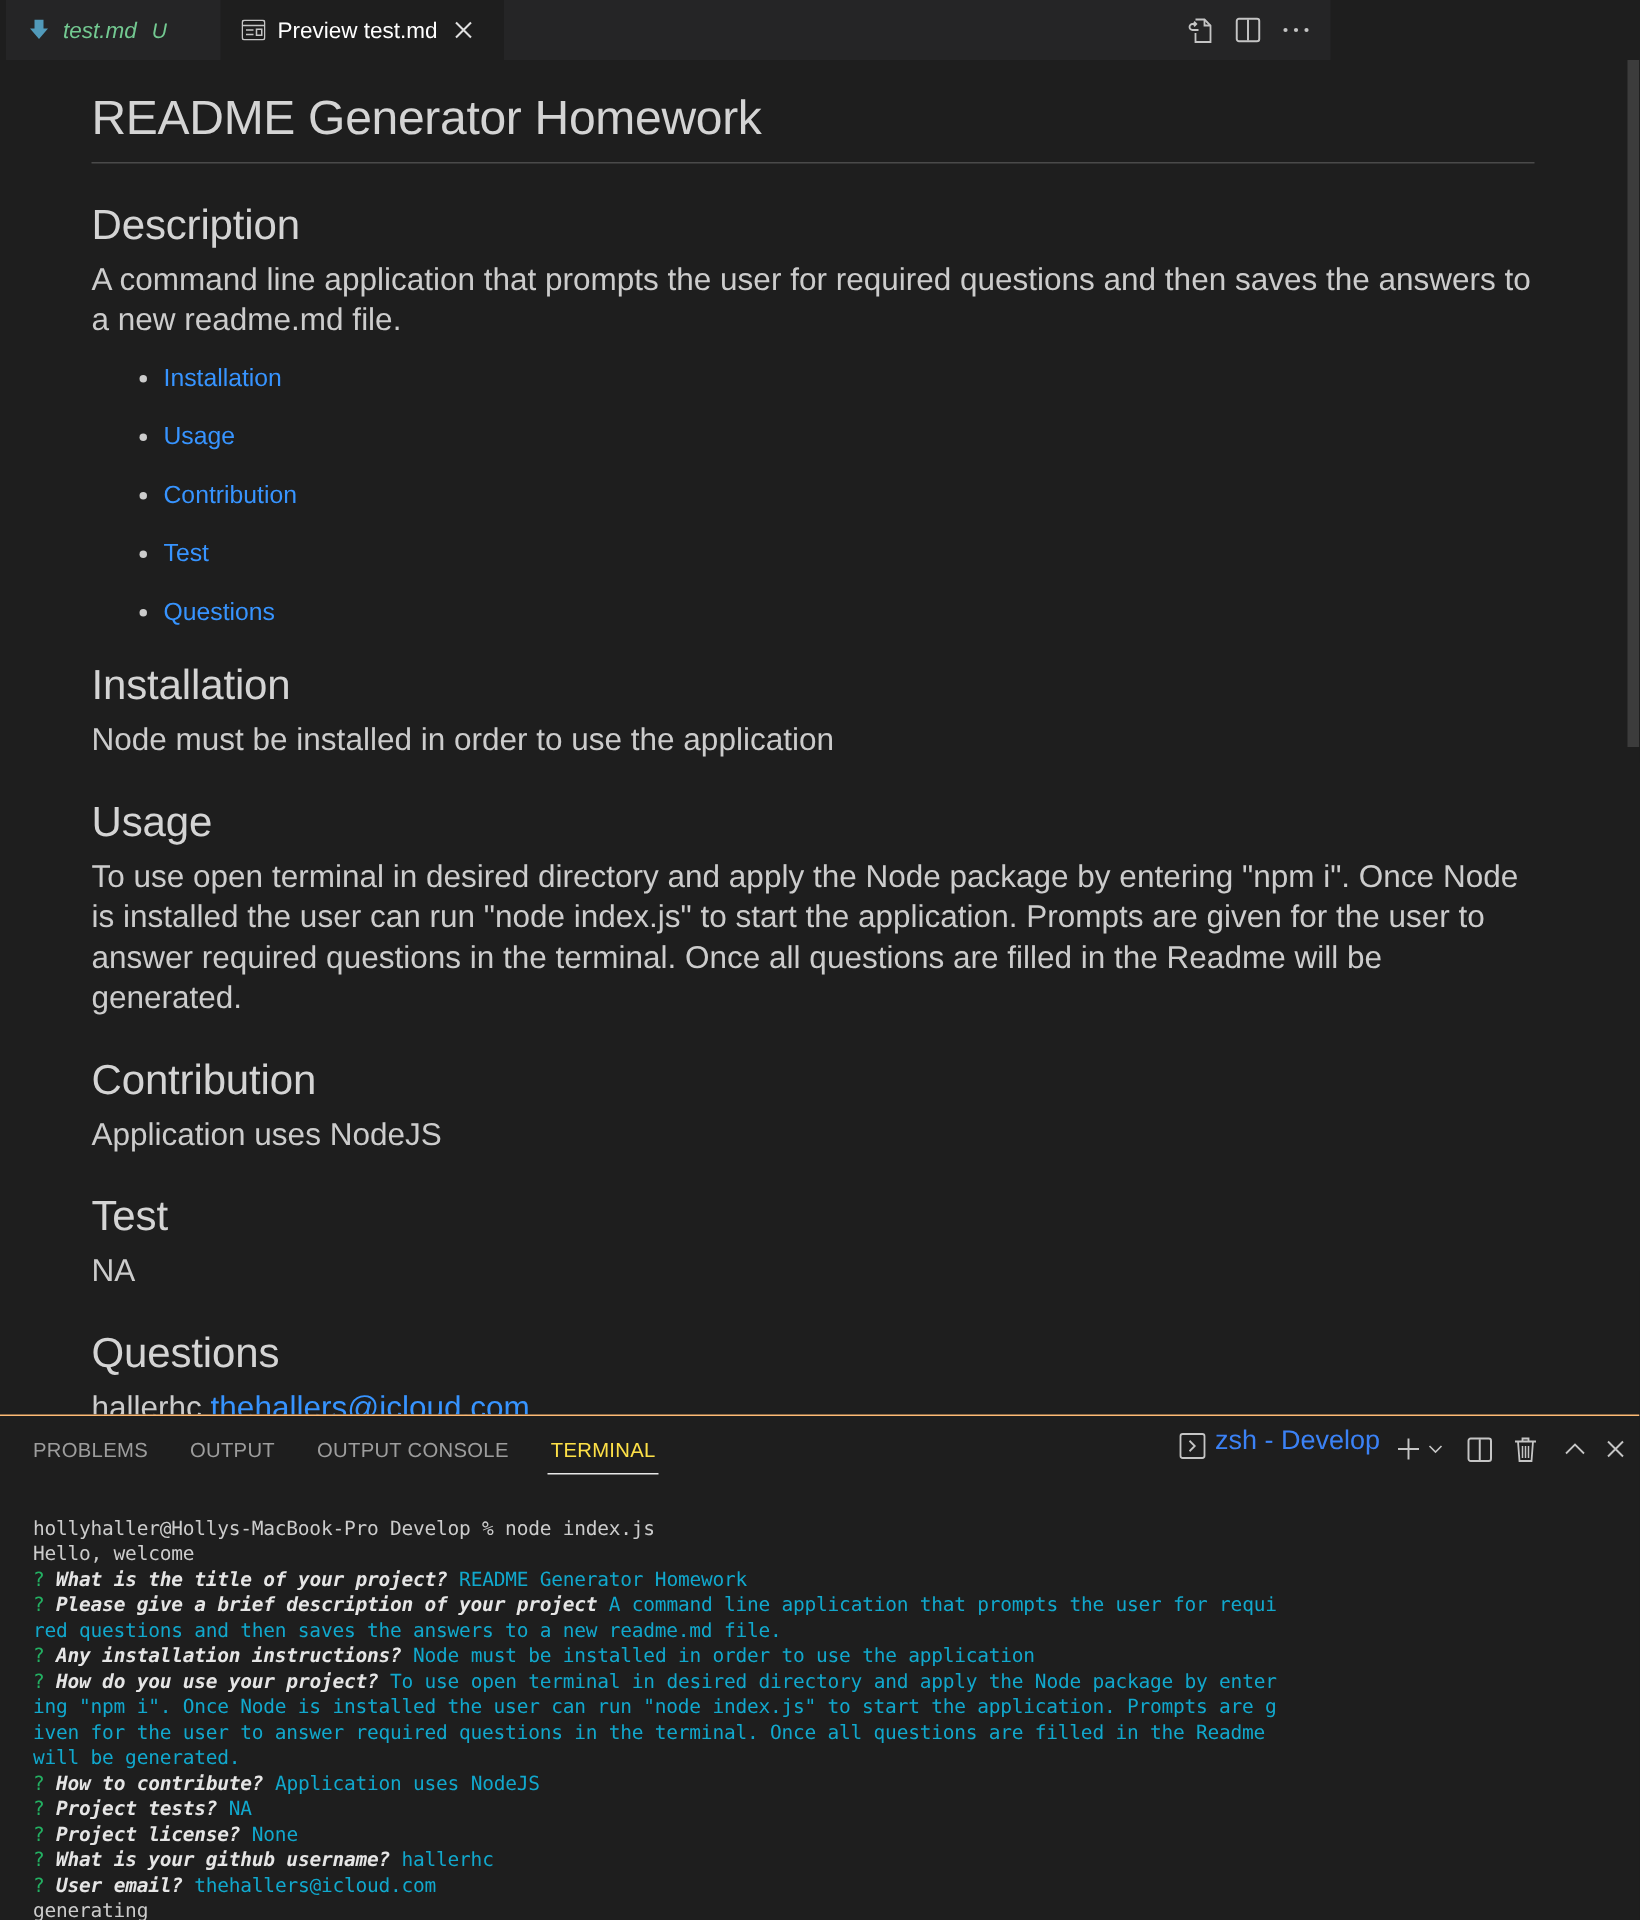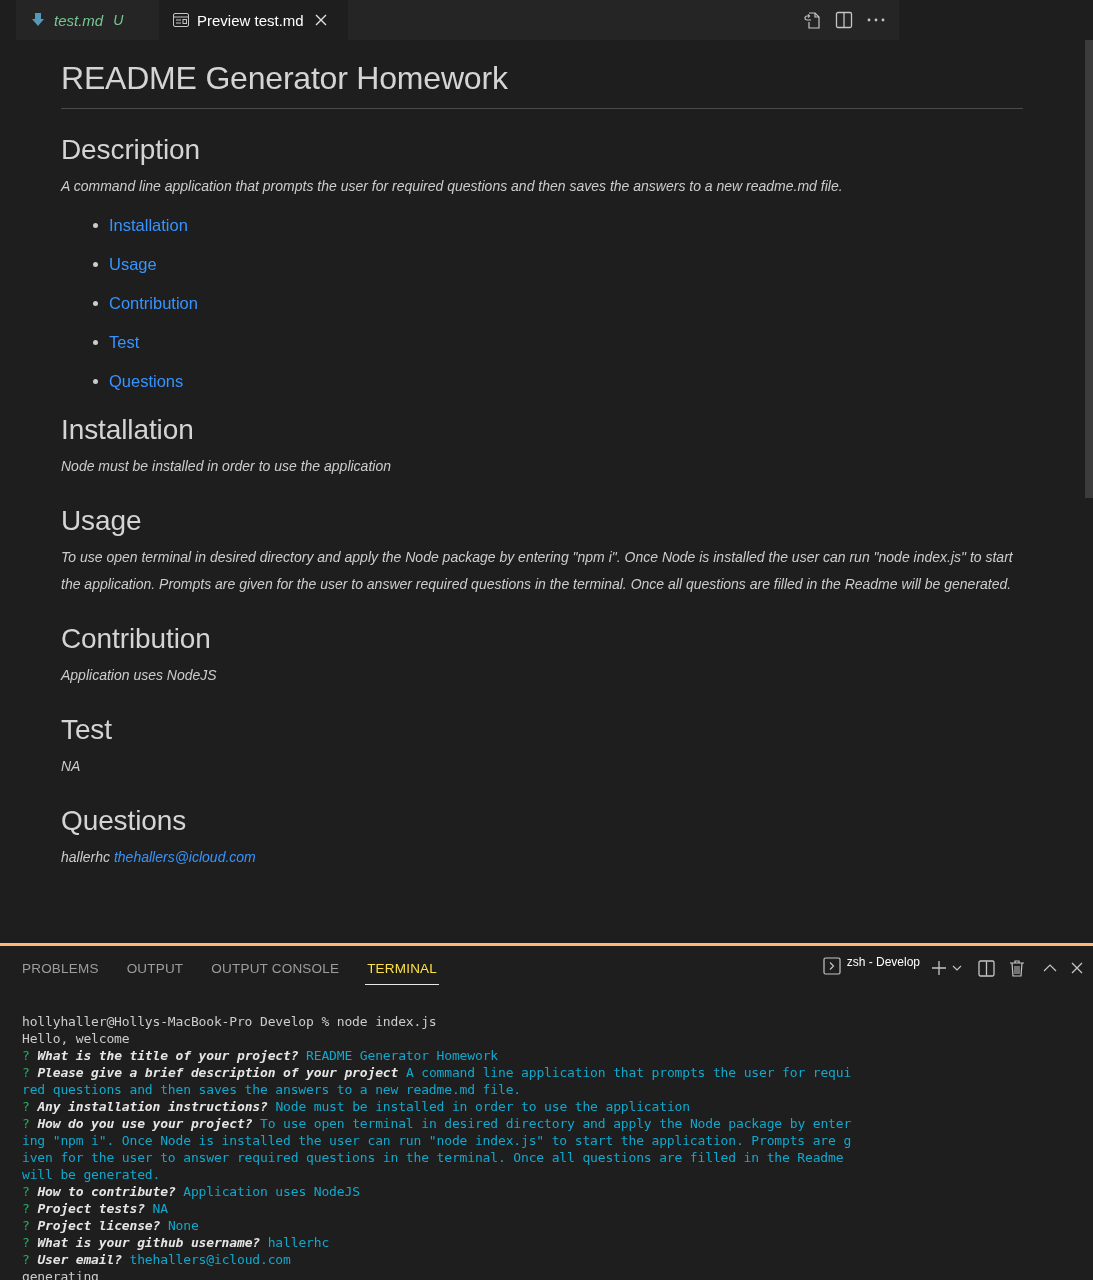--- a/index.html
+++ b/index.html
@@ -1,52 +1,52 @@
 <!DOCTYPE html>
 <html><head>
   <meta charset="utf-8">
   <style>
     * { box-sizing: border-box; margin: 0; padding: 0; }
     html, body { width: 1093px; height: 1280px; overflow: hidden; background: #1e1e1e; }
     body { font-family: "Liberation Sans", "DejaVu Sans", sans-serif; color: #cccccc; position: relative; }
 
     
-    .tabbar { position: absolute; left: 16px; top: 0; width: 883px; height: 40px; background: #252526; display: flex; }
+    .tabbar { position: absolute; left: 4px; top: 0; width: 883px; height: 40px; background: #252526; display: flex; }
     .tab { height: 40px; display: flex; align-items: center; padding: 0 12px 0 14px; font-size: 15px; white-space: nowrap; }
     .tab.inactive { width: 143px; background: #2d2d2d; background: #252526; }
     .tab.active { width: 189px; background: #1e1e1e; color: #ffffff; }
     .tab .tab-ico { width: 16px; height: 16px; margin-right: 8px; display: inline-flex; align-items: center; justify-content: center; }
     .tab .tab-label-md { color: #73c991; font-style: italic; }
     .tab .tab-badge { color: #73c991; font-style: italic; margin-left: 10px; font-size: 14px; }
     .tab .tab-close { margin-left: 10px; width: 14px; height: 14px; display: inline-flex; align-items: center; justify-content: center; cursor: pointer; }
     .tab-actions { margin-left: auto; display: flex; align-items: center; gap: 10px; padding-right: 12px; }
     .tab-actions .act { width: 22px; height: 22px; display: flex; align-items: center; justify-content: center; cursor: pointer; }
 
     
     .preview { position: absolute; left: 0; top: 40px; width: 1093px; height: 903px; background: #1e1e1e; overflow: hidden; }
     .md { position: absolute; left: 61px; top: 0; width: 962px; font-family: "Liberation Sans", "DejaVu Sans", sans-serif; color: #cccccc; }
     .md h1 { font-size: 32px; font-weight: 400; color: #d4d4d4; line-height: 40px; padding-top: 18px; padding-bottom: 10px; border-bottom: 1px solid #4a4a4a; letter-spacing: -0.2px; }
     .md h2 { font-size: 28px; font-weight: 400; color: #d4d4d4; line-height: 30px; margin-top: 26px; letter-spacing: -0.1px; }
-    .md p { font-size: 14px; line-height: 27px; margin-top: 8px; color: #cccccc; font-style: italic; }
+    .md p { font-size: 21px; line-height: 27px; margin-top: 8px; color: #cccccc; }
     .md ul { list-style: none; margin-top: 6px; padding-left: 30px; }
     .md li { font-size: 16.5px; line-height: 27px; height: 39px; display: flex; align-items: center; position: relative; padding-left: 18px; }
     .md li::before { content: ""; position: absolute; left: 2px; top: 17px; width: 5px; height: 5px; border-radius: 50%; background: #cccccc; }
     .md a { color: #3794ff; text-decoration: none; cursor: pointer; }
     .scrollbar { position: absolute; right: 0; top: 0; width: 8px; height: 903px; }
     .scrollbar .thumb { position: absolute; left: 0; top: 0; width: 8px; height: 458px; background: #3c3c3c; }
 
     
-    .panel { position: absolute; left: 0; top: 943px; width: 1093px; height: 337px; background: #1e1e1e; border-top: 3px solid #fdba74; }
+    .panel { position: absolute; left: 0; top: 943px; width: 1093px; height: 337px; background: #1e1e1e; border-top: 1px solid #fdba74; }
     .panel-tabs { height: 44px; display: flex; align-items: center; padding-left: 22px; }
     .ptab { font-size: 13.5px; color: #9d9d9d; margin-right: 28px; height: 44px; display: flex; align-items: center; letter-spacing: 0.2px; cursor: pointer; position: relative; }
     .ptab.active { color: #fde047; }
     .ptab.active::after { content: ""; position: absolute; left: -2px; right: -2px; bottom: 5px; height: 1px; background: #e7e7e7; }
     .panel-actions { position: absolute; right: 10px; top: 0; height: 44px; display: flex; align-items: center; }
     .panel-actions .pa { display: flex; align-items: center; justify-content: center; cursor: pointer; }
-    .term-name { font-size: 12px; color: #ffffff; margin: 0 10px 12px 6px; }
+    .term-name { font-size: 18px; color: #3b82f6; margin: 0 10px 12px 6px; }
 
     .terminal { position: absolute; left: 22px; top: 49px; font-family: "DejaVu Sans Mono", "Liberation Mono", monospace; font-size: 13px; line-height: 17px; color: #cccccc; white-space: pre; letter-spacing: -0.15px; margin-top: 18px; }
     .terminal .q { color: #23b062; }
     .terminal .b { font-weight: bold; color: #e5e5e5; font-style: italic; }
     .terminal .a { color: #11a8cd; }
     .terminal .cursor { display: inline-block; width: 8px; height: 16px; border: 1px solid #cccccc; vertical-align: -3px; }
   </style>
 </head>
 <body>
 

